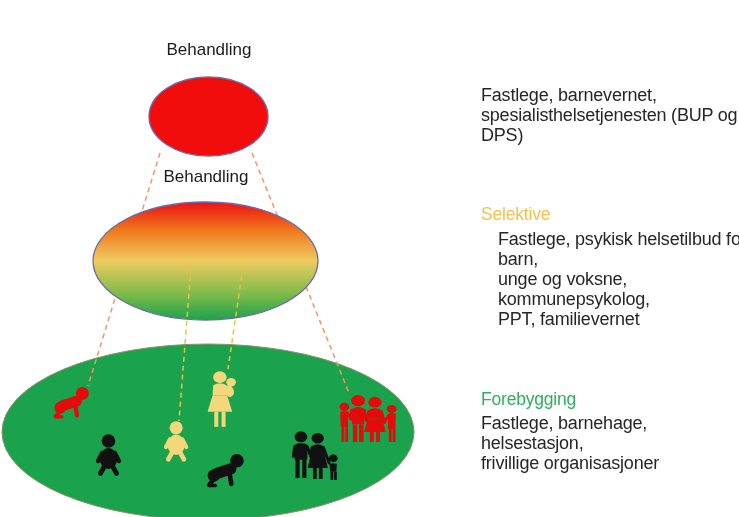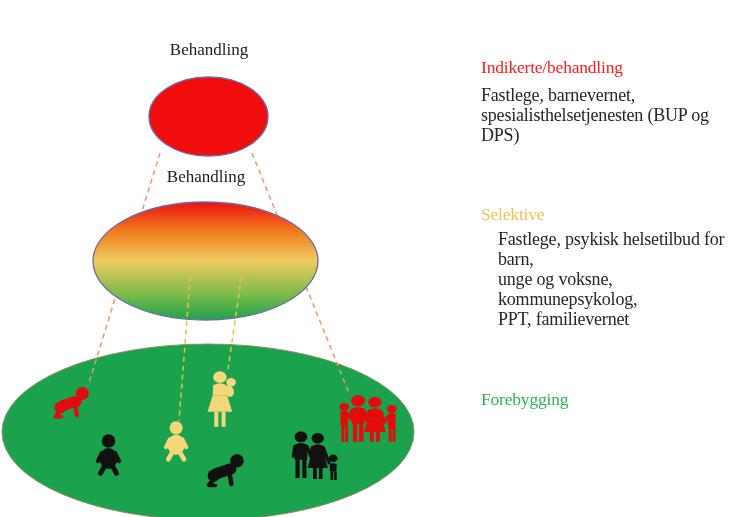--- a/index.html
+++ b/index.html
@@ -1,18 +1,18 @@
 <!DOCTYPE html>
 <html><head>
 <meta charset="utf-8">
 <style>
   html,body{margin:0;padding:0;background:#fff;}
   #stage{
     position:relative;width:739px;height:517px;background:#ffffff;overflow:hidden;
-    font-family:Liberation Serif, serif;
+    font-family:Liberation Sans, sans-serif;
   }
   .diagram-svg{position:absolute;left:0;top:0;}
   .pyr-label{
     position:absolute;text-align:center;color:#1b1b1b;font-size:17px;font-weight:400;
   }
   #label-behandling{left:129px;top:40px;width:160px;}
   #label-forebygging{left:126px;top:167px;width:160px;}
   .legend-title{
     position:absolute;left:481px;font-size:17.5px;font-weight:400;letter-spacing:-0.2px;
   }
@@ -142,24 +142,25 @@
       <path d="M 38.3,18.5 Q 41.5,16.5 44.7,18.5 L 44.3,33 L 38.7,33 Z" fill="currentColor"></path>
       <rect x="39.2" y="33" width="2.3" height="12.5" fill="currentColor"></rect>
       <rect x="42.2" y="33" width="2.3" height="12.5" fill="currentColor"></rect>
       <line x1="38.6" y1="20.5" x2="36" y2="26.3" stroke="currentColor" stroke-width="2.2" stroke-linecap="round"></line>
     </g>
   </svg>
 
   <div id="label-behandling" class="pyr-label">Behandling</div>
   <div id="label-forebygging" class="pyr-label">Behandling</div>
 
-  <div class="legend-title indicated">Indikerte/behandling</div>
   <div class="legend-body indicated">Fastlege, barnevernet,
 spesialisthelsetjenesten (BUP og DPS)</div>
 
   <div class="legend-title selective">Selektive</div>
   <div class="legend-body selective">Fastlege, psykisk helsetilbud for barn,
 unge og voksne, kommunepsykolog,
 PPT, familievernet</div>
 
   <div class="legend-title universal">Forebygging</div>
+  <div class="legend-body universal">Fastlege, barnehage, helsestasjon,
+frivillige organisasjoner</div>
 
 </div>
 
 </body></html>

